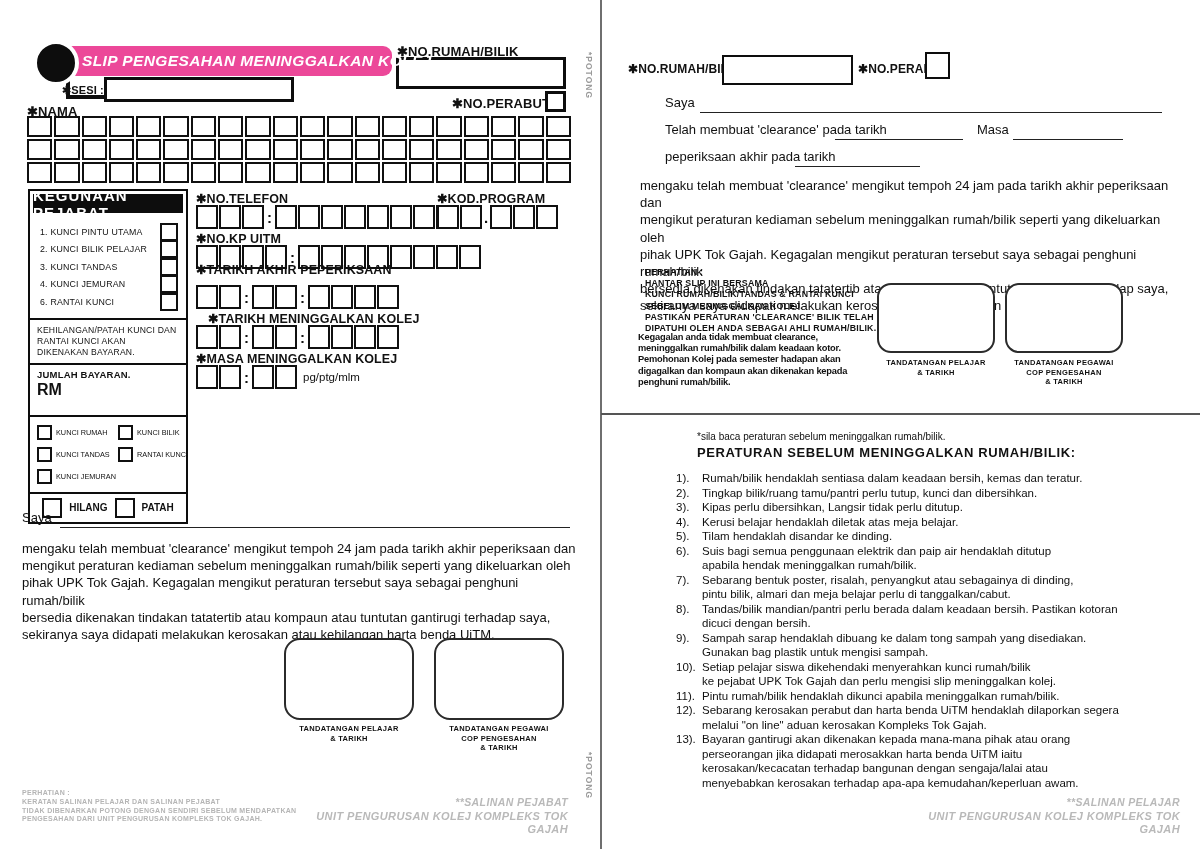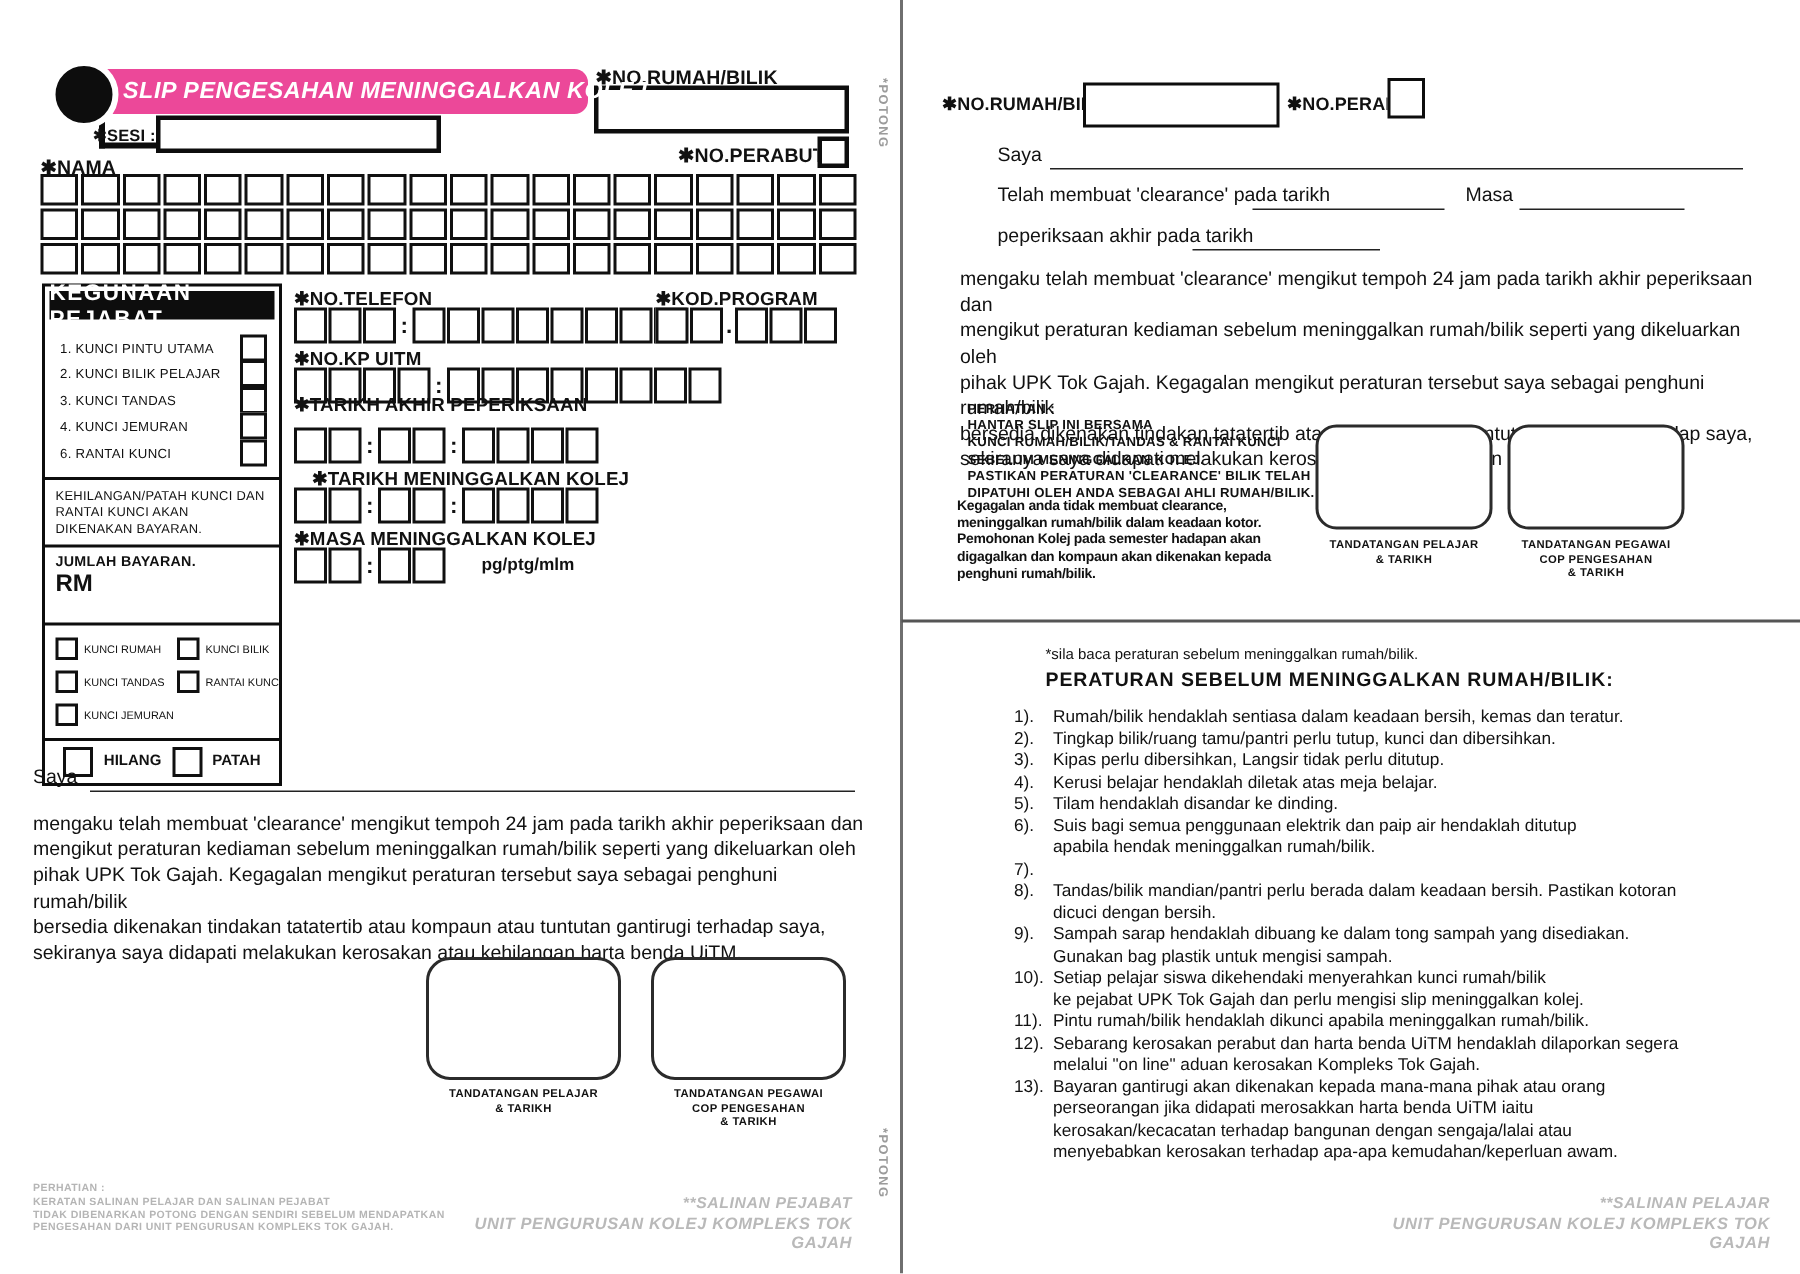--- a/index.html
+++ b/index.html
@@ -9,21 +9,21 @@
   .lbl{position:absolute;font-weight:bold;font-size:12.5px;white-space:nowrap;letter-spacing:.1px}
   .box{position:absolute;border:3px solid #0d0d0d;background:#fff;box-sizing:border-box}
   .thinbox{position:absolute;border:2.5px solid #0d0d0d;background:#fff;box-sizing:border-box}
   .uline{position:absolute;border-bottom:1.8px solid #222}
   .para{position:absolute;font-size:13px;line-height:17.2px;white-space:pre-line}
   .cells{position:absolute;display:flex;align-items:center}
   .cgroup{display:flex;gap:1px}
   .cell{width:18px;height:20px;border:2px solid #101010;background:#fff;display:inline-block;box-sizing:content-box}
   .sep{font-weight:bold;font-size:15px;padding:0 3px;line-height:1}
   .dotsep{font-weight:bold;font-size:15px;padding:0 2px;line-height:1}
-  .suffix{font-weight:bold;font-size:11.5px;margin-left:24px;white-space:nowrap}
+  .suffix{font-weight:normal;font-size:11.5px;margin-left:6px;white-space:nowrap}
   
   .nama-grid{position:absolute;left:27px;top:116px;width:544px;display:grid;
              grid-template-columns:repeat(20,1fr);gap:2px}
   .nama-grid .cell{width:auto;height:17px}
   
   .keg{position:absolute;left:28px;top:189px;width:160px;border:2.5px solid #0d0d0d;background:#fff;box-sizing:border-box}
   .keg-header{margin:3px;height:19px;background:#0d0d0d;color:#fff;font-weight:bold;font-size:15px;
               letter-spacing:1px;display:flex;align-items:center;justify-content:center}
   .keg-keys{padding:7px 8px 7px 10px}
   .keg-row{display:flex;justify-content:space-between;align-items:center;height:17.5px}
@@ -420,20 +420,22 @@
       <span class="rule-num">5).</span>
       <span class="rule-text">Tilam hendaklah disandar ke dinding.</span>
     </div>
   <div class="rule">
       <span class="rule-num">6).</span>
       <span class="rule-text">Suis bagi semua penggunaan elektrik dan paip air hendaklah ditutup
 apabila hendak meninggalkan rumah/bilik.</span>
     </div>
   <div class="rule">
       <span class="rule-num">7).</span>
+      <span class="rule-text">Sebarang bentuk poster, risalah, penyangkut atau sebagainya di dinding,
+pintu bilik, almari dan meja belajar perlu di tanggalkan/cabut.</span>
     </div>
   <div class="rule">
       <span class="rule-num">8).</span>
       <span class="rule-text">Tandas/bilik mandian/pantri perlu berada dalam keadaan bersih. Pastikan kotoran
 dicuci dengan bersih.</span>
     </div>
   <div class="rule">
       <span class="rule-num">9).</span>
       <span class="rule-text">Sampah sarap hendaklah dibuang ke dalam tong sampah yang disediakan.
 Gunakan bag plastik untuk mengisi sampah.</span>

